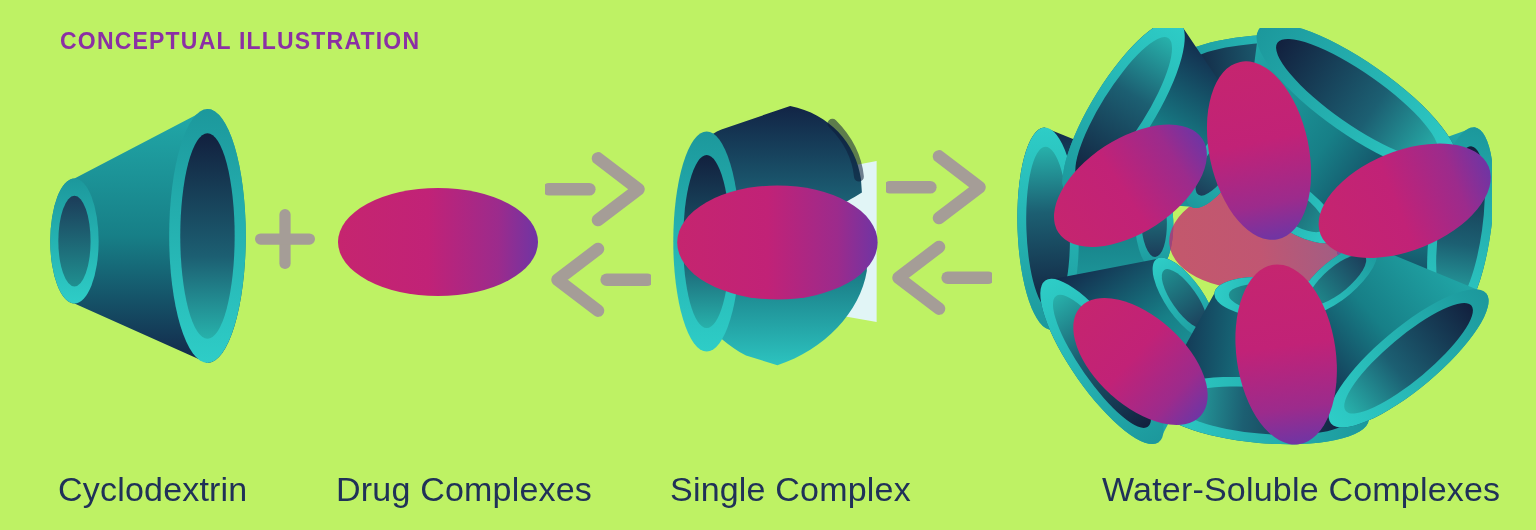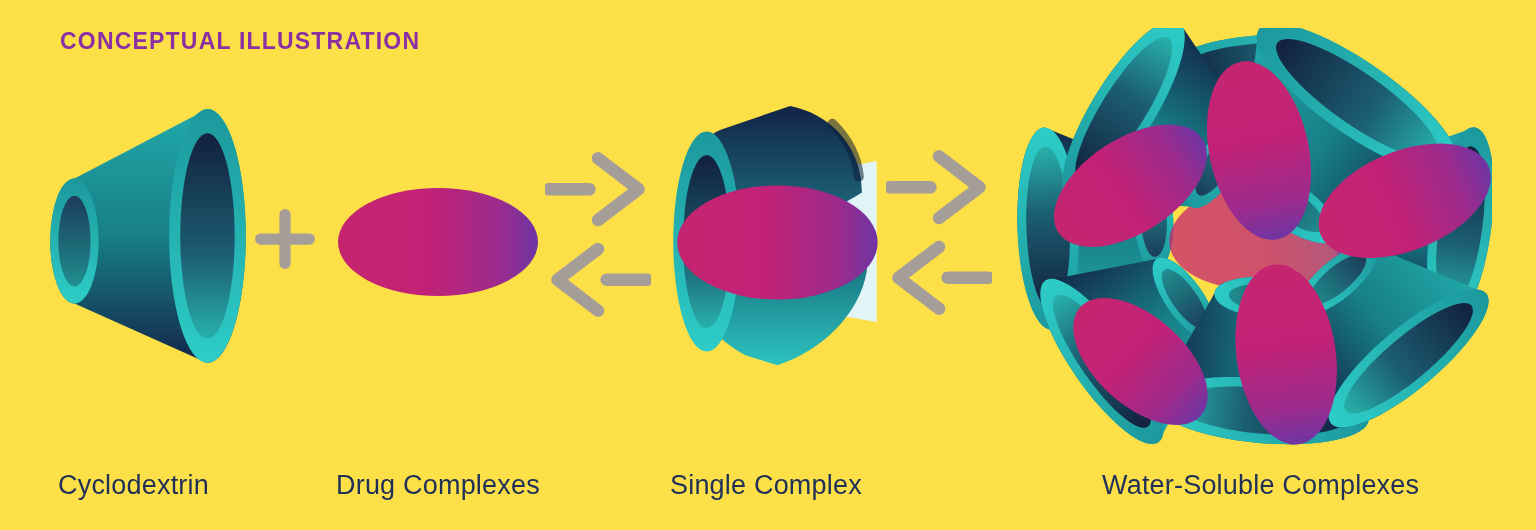--- a/index.html
+++ b/index.html
@@ -1,30 +1,30 @@
 <!DOCTYPE html>
 <html><head>
 <meta charset="utf-8">
 <style>
   html,body{margin:0;padding:0;background:#fff;}
   .canvas{
     position:relative;
     width:1536px;height:530px;
-    background:#fde047;
+    background:#bef264;
     overflow:hidden;
     font-family:"Liberation Sans", sans-serif;
   }
   .title{
     position:absolute;left:60px;top:28px;
     font-size:23px;font-weight:600;letter-spacing:1.2px;
     color:#8B2FA5;
   }
   .stage-label{
     position:absolute;top:470px;
-    font-size:27px;font-weight:500;letter-spacing:0.2px;
+    font-size:34px;font-weight:500;letter-spacing:0.2px;
     color:#203158;white-space:nowrap;
   }
   .lbl-cyclodextrin{left:58px;}
   .lbl-drug{left:336px;}
   .lbl-complex{left:670px;}
   .lbl-cluster{left:1102px;}
   .fig{position:absolute;}
   .fig-cyclodextrin{left:46px;top:104px;width:202px;height:264px;}
   .fig-plus{left:255px;top:209px;width:60px;height:60px;}
   .fig-drug{left:336px;top:186px;width:204px;height:112px;}

